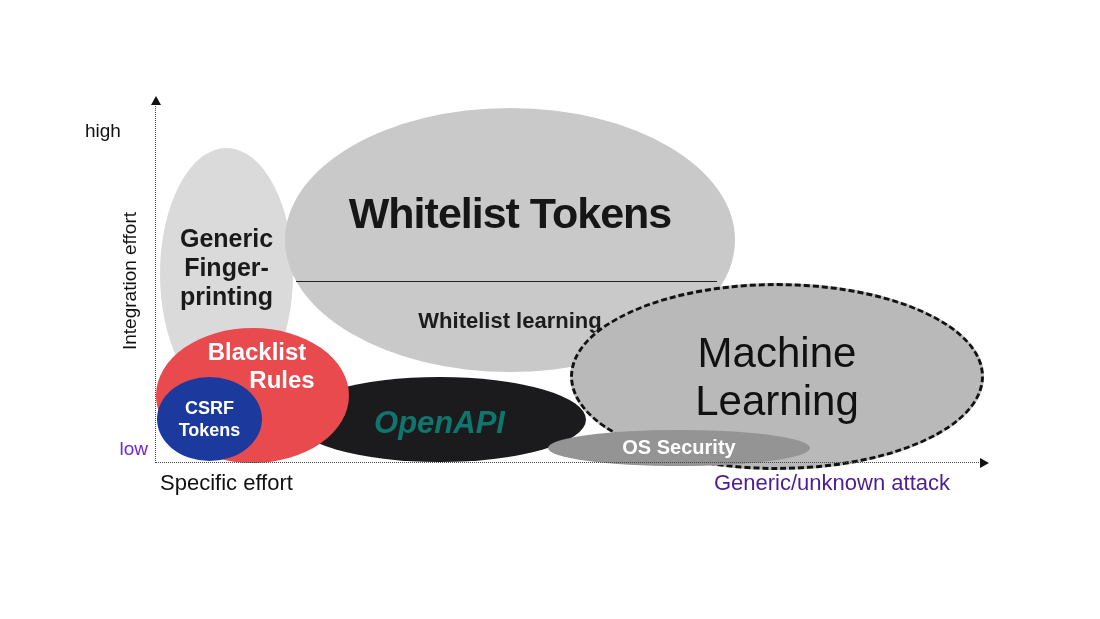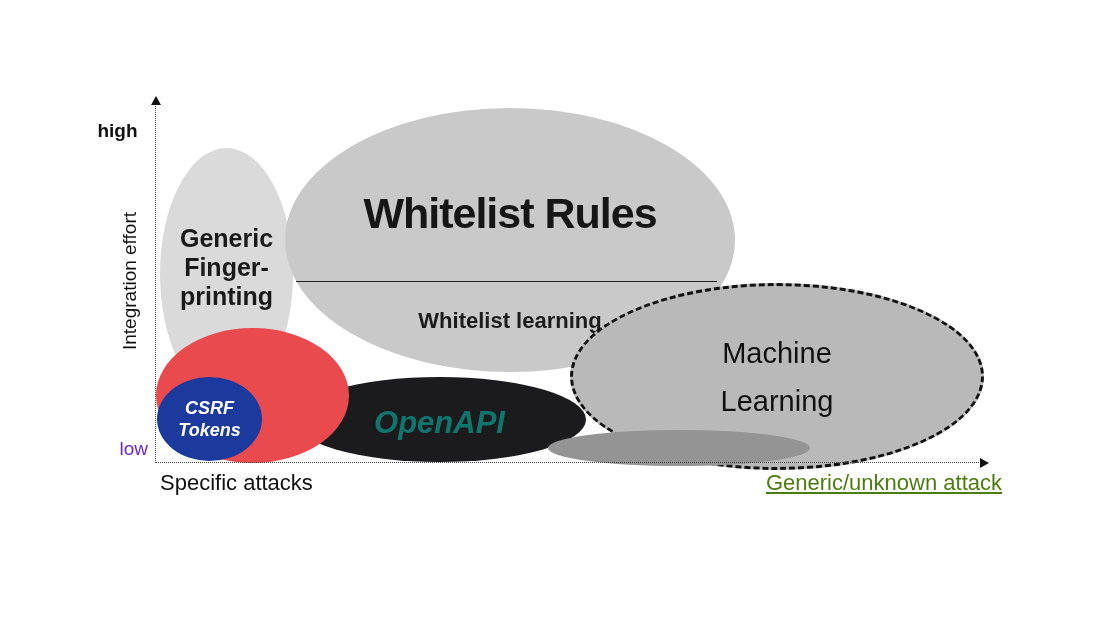--- a/index.html
+++ b/index.html
@@ -33,39 +33,39 @@
   .t-whitelist-title {
     left:285px; top:189px; width:450px; z-index:2;
     font-size:43px; font-weight:bold; letter-spacing:-1px; color:#161616;
   }
   .t-whitelist-sub {
     left:285px; top:308px; width:450px; z-index:2;
     font-size:22px; font-weight:bold; color:#1c1c1c;
   }
   .t-ml {
     left:570px; top:329px; width:414px; z-index:4;
-    font-size:29px; font-weight:normal; line-height:48px; color:#111111;
+    font-size:42px; font-weight:normal; line-height:48px; color:#111111;
   }
   .t-openapi {
     left:293px; top:405px; width:293px; z-index:3;
     font-size:31px; font-weight:bold; color:#0f766e;font-style:italic;
   }
   .t-os {
     left:548px; top:436px; width:262px; z-index:5;
     font-size:20px; font-weight:bold; color:#ffffff;
   }
   .t-blacklist {
     left:193px; top:338px; width:128px; z-index:6;
     font-size:24px; font-weight:bold; line-height:28px; color:#ffffff;
   }
   .t-blacklist .line2 { display:block; padding-left:50px; }
   .t-blacklist .line1 { display:block; }
   .t-csrf {
     left:157px; top:397px; width:105px; z-index:7;
-    font-size:18px; font-weight:bold; line-height:22px; color:#ffffff;font-style:italic;
+    font-size:18px; font-weight:bold; line-height:22px; color:#ffffff;
   }
   .t-csrf span { display:block; }
   .t-ml span { display:block; }
   .t-clientfp span { display:block; }
 
   
   .whitelist-line {
     position:absolute; left:296px; top:281px; width:421px; height:0;
     border-top:1px solid #222222; z-index:2;
   }
@@ -84,40 +84,40 @@
     border-left:5px solid transparent; border-right:5px solid transparent;
     border-bottom:9px solid #111111;
   }
   .arrow-right {
     position:absolute; left:980px; top:458px; width:0; height:0; z-index:10;
     border-top:5px solid transparent; border-bottom:5px solid transparent;
     border-left:9px solid #111111;
   }
 
   .t-high {
-    left:85px; top:120px; width:65px; text-align:center; z-index:10;
-    font-size:19px; color:#111111;font-weight:bold;
+    left:85px; top:120px; width:65px; text-align:left; z-index:10;
+    font-size:19px; color:#111111;
   }
   .t-low {
     left:83px; top:438px; width:65px; text-align:right; z-index:10;
     font-size:19px; color:#6d28d9;
   }
   .t-ylabel {
     position:absolute; left:119px; top:281px; z-index:10;
     font-size:19px; color:#111111; white-space:nowrap;
     transform: rotate(-90deg) translateX(-50%);
     transform-origin: 0 0;
   }
   .t-xleft {
     left:160px; top:470px; width:250px; text-align:left; z-index:10;
     font-size:22px; color:#111111;
   }
   .t-xright {
-    left:752px; top:470px; width:250px; text-align:right; z-index:10;
-    font-size:22px; color:#4d7c0f;text-decoration:underline;
+    left:700px; top:470px; width:250px; text-align:right; z-index:10;
+    font-size:22px; color:#4c1d95;
   }
 </style>
 </head>
 <body>
 
 <div class="stage">
 
   <div class="ellipse e-clientfp"></div>
   <div class="ellipse e-whitelist"></div>
   <div class="whitelist-line"></div>
@@ -126,40 +126,45 @@
   <div class="ellipse e-os"></div>
   <div class="ellipse e-blacklist"></div>
   <div class="ellipse e-csrf"></div>
 
   <div class="label t-clientfp">
     <span>Generic</span>
     <span>Finger-</span>
     <span>printing</span>
   </div>
 
-  <div class="label t-whitelist-title">Whitelist Rules</div>
+  <div class="label t-whitelist-title">Whitelist Tokens</div>
   <div class="label t-whitelist-sub">Whitelist learning</div>
 
   <div class="label t-ml">
     <span>Machine</span>
     <span>Learning</span>
   </div>
 
+  <div class="label t-blacklist">
+    <span class="line1">Blacklist</span>
+    <span class="line2">Rules</span>
+  </div>
 
   <div class="label t-csrf">
     <span>CSRF</span>
     <span>Tokens</span>
   </div>
 
   <div class="label t-openapi">OpenAPI</div>
+  <div class="label t-os">OS Security</div>
 
   <div class="y-axis"></div>
   <div class="arrow-up"></div>
   <div class="x-axis"></div>
   <div class="arrow-right"></div>
 
   <div class="label t-high">high</div>
   <div class="label t-low">low</div>
   <div class="t-ylabel">Integration effort</div>
-  <div class="label t-xleft">Specific attacks</div>
+  <div class="label t-xleft">Specific effort</div>
   <div class="label t-xright">Generic/unknown attack</div>
 
 </div>
 
 </body></html>

